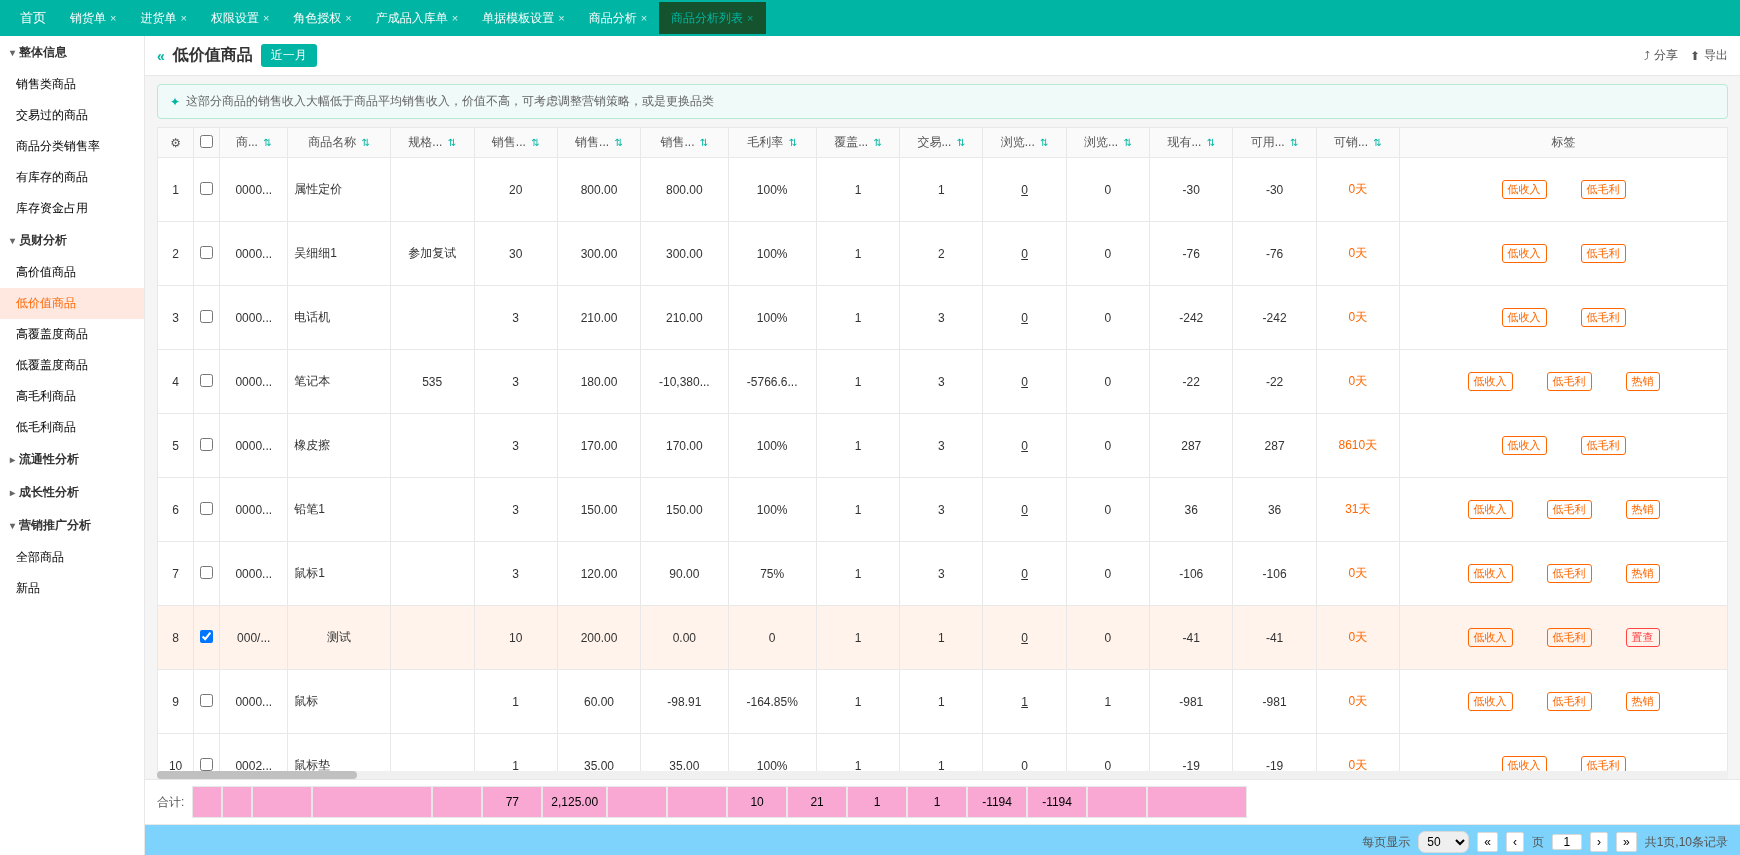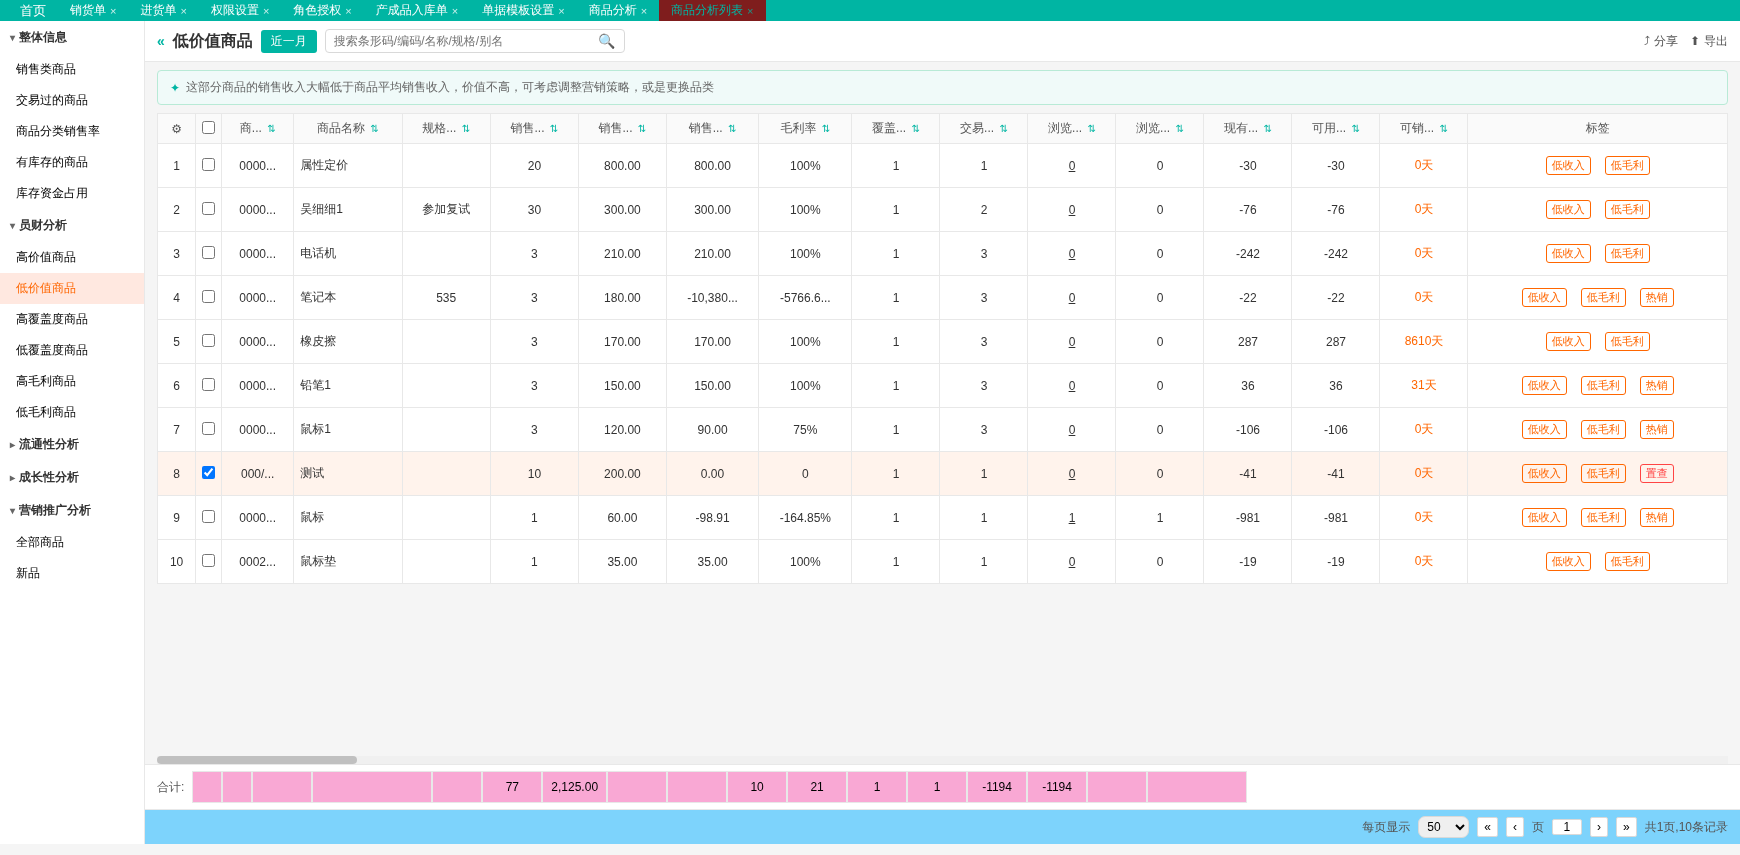--- a/index.html
+++ b/index.html
@@ -1,37 +1,37 @@
 <!DOCTYPE html>
 <html><head>
   <meta charset="utf-8">
   <style>
     * { box-sizing: border-box; margin: 0; padding: 0; font-family: 'Microsoft YaHei', Arial, sans-serif; font-size: 12px; }
     body { background: #f5f5f5; overflow: hidden; }
 
     
     .top-nav {
       background: #00b5a3;
-      height: 21px;
+      height: 36px;
       display: flex;
       align-items: center;
       padding: 0 8px;
       gap: 0;
     }
     .nav-item {
       color: #fff;
       padding: 0 12px;
       height: 32px;
       display: flex;
       align-items: center;
       cursor: pointer;
       white-space: nowrap;
       font-size: 13px;
     }
-    .nav-item.active { background: #7f1d1d; color: #00b5a3; }
+    .nav-item.active { background: #14532d; color: #00b5a3; }
     .nav-close { margin-left: 4px; font-size: 11px; opacity: 0.8; }
 
     
     .main-layout {
       display: flex;
       height: calc(855px - 32px);
     }
 
     
     .sidebar {
@@ -175,21 +175,21 @@
       text-align: center;
       color: #333;
       font-size: 12px;
     }
     tbody tr.highlighted { background: #fff3ec; }
     .tag {
       display: inline-block;
       padding: 1px 5px;
       border-radius: 3px;
       font-size: 11px;
-      margin: 7px;
+      margin: 17px;
     }
     .tag-orange { color: #ff6600; border: 1px solid #ff6600; }
     .tag-red { color: #ff4444; border: 1px solid #ff4444; }
     .orange-text { color: #ff6600; }
     .link-text { color: #333; text-decoration: underline; cursor: pointer; }
     .checkbox-cell { width: 24px; }
 
     
     .table-footer {
       display: flex;
@@ -326,24 +326,20 @@
     <div class="sidebar-item">全部商品</div>
     <div class="sidebar-item">新品</div>
   </div>
 
   <div class="content">
 
     <div class="content-header">
       <span class="collapse-btn">«</span>
       <span class="page-title">低价值商品</span>
       <button class="filter-btn">近一月</button>
-      <div class="search-box">
-        <input type="text" placeholder="搜索条形码/编码/名称/规格/别名" style="">
-        <span class="search-icon">🔍</span>
-      </div>
       <div class="header-actions">
         <div class="action-btn">
           <span>⤴</span>
           <span>分享</span>
         </div>
         <div class="action-btn">
           <span>⬆</span>
           <span>导出</span>
         </div>
       </div>
@@ -524,21 +520,21 @@
       <td>-106</td>
       <td class="orange-text">0天</td>
       <td><span class="tag tag-orange">低收入</span><span class="tag tag-orange">低毛利</span><span class="tag tag-orange">热销</span></td>
     </tr>
             <tr class="highlighted">
       <td>8</td>
       <td class="checkbox-cell">
         <input type="checkbox" checked="" style="">
       </td>
       <td>000/...</td>
-      <td style="text-align:left;margin-top:48px;">测试</td>
+      <td style="text-align:center;margin-top:48px;">测试</td>
       <td></td>
       <td>10</td>
       <td>200.00</td>
       <td>0.00</td>
       <td>0</td>
       <td>1</td>
       <td>1</td>
       <td><span class="link-text">0</span></td>
       <td>0</td>
       <td>-41</td>

